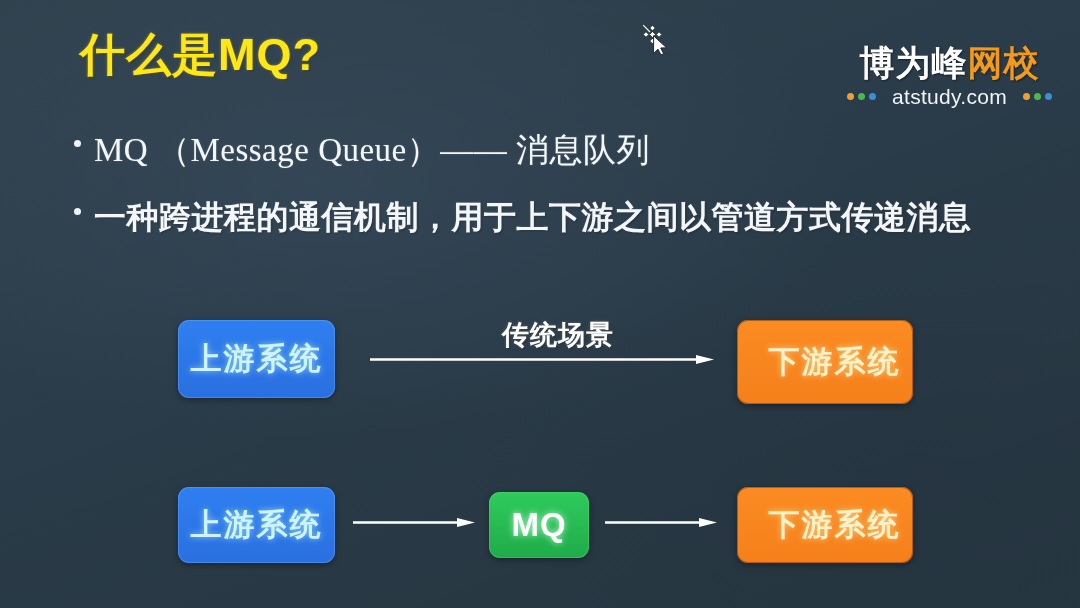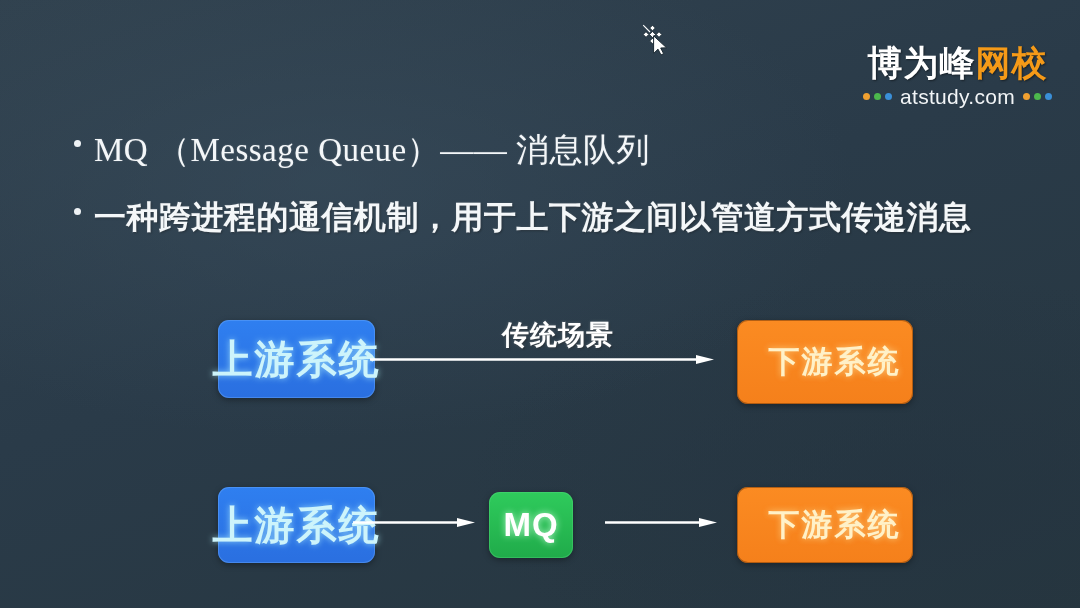--- a/index.html
+++ b/index.html
@@ -50,21 +50,21 @@
     white-space: nowrap;
     text-shadow: 1px 1px 2px rgba(0,0,0,0.45);
   }
   .logo-main .w { color: #ffffff; }
   .logo-main .o { color: #f59a18; }
   .logo-sub {
     margin-top: 3px;
     display: flex;
     align-items: center;
     justify-content: center;
-    gap: 8px;
+    gap: 16px;
     white-space: nowrap;
   }
   .logo-sub-text {
     font-size: 21px;
     color: #f2f5f7;
     letter-spacing: 0.3px;
   }
   .dots { display: flex; align-items: center; gap: 4px; }
   .dot { width: 7px; height: 7px; border-radius: 50%; display: block; }
   .dot.o { background: #f0a030; }
@@ -111,24 +111,23 @@
     align-items: center;
     justify-content: center;
     border-radius: 11px;
     white-space: nowrap;
     font-weight: bold;
   }
   .box-blue {
     background: linear-gradient(180deg, #2f7ff0 0%, #2a6fe0 100%);
     box-shadow: 0 2px 6px rgba(0,0,0,0.35), inset 0 0 0 1px rgba(120,180,255,0.35);
     color: #cdf4fb;
-    font-size: 40px;
+    font-size: 31px;
     letter-spacing: 2px;
     text-shadow: 0 0 6px rgba(180,245,255,0.75);
-    margin-left: 40px;
   }
   .box-orange {
     background: linear-gradient(180deg, #fb8b22 0%, #f5801b 100%);
     box-shadow: 0 2px 6px rgba(0,0,0,0.35), inset 0 0 0 1px rgba(120,60,10,0.55);
     color: #fff1c8;
     font-size: 31px;
     letter-spacing: 2px;
     text-shadow: 0 0 6px rgba(255,235,170,0.7);
     padding-left: 19px;
   }
@@ -137,21 +136,21 @@
     box-shadow: 0 2px 6px rgba(0,0,0,0.35), inset 0 0 0 1px rgba(90,220,130,0.35);
     color: #ffffff;
     font-size: 33px;
     letter-spacing: 1px;
     text-shadow: 0 0 7px rgba(200,255,220,0.85);
   }
 
   .up1   { left: 178px; top: 320px; width: 157px; height: 78px; }
   .down1 { left: 737px; top: 320px; width: 157px; height: 84px; }
   .up2   { left: 178px; top: 487px; width: 157px; height: 76px; }
-  .mq    { left: 489px; top: 492px; width: 84px; height: 66px; }
+  .mq    { left: 489px; top: 492px; width: 100px; height: 66px; }
   .down2 { left: 737px; top: 487px; width: 157px; height: 76px; }
 
   .arrow {
     position: absolute;
     height: 9px;
     display: block;
   }
   .a1 { left: 370px; top: 355px; width: 344px; }
   .a2 { left: 353px; top: 518px; width: 122px; }
   .a3 { left: 605px; top: 518px; width: 112px; }
@@ -175,20 +174,21 @@
     width: 34px;
     height: 34px;
     pointer-events: none;
   }
 </style>
 </head>
 <body>
 
 <div class="slide">
 
+  <div class="title">什么是MQ?</div>
 
   <div class="logo">
     <div class="logo-main">
       <span class="w">博为峰</span><span class="o">网校</span>
     </div>
     <div class="logo-sub">
       <span class="dots">
         <span class="dot o"></span>
         <span class="dot g"></span>
         <span class="dot b"></span>

